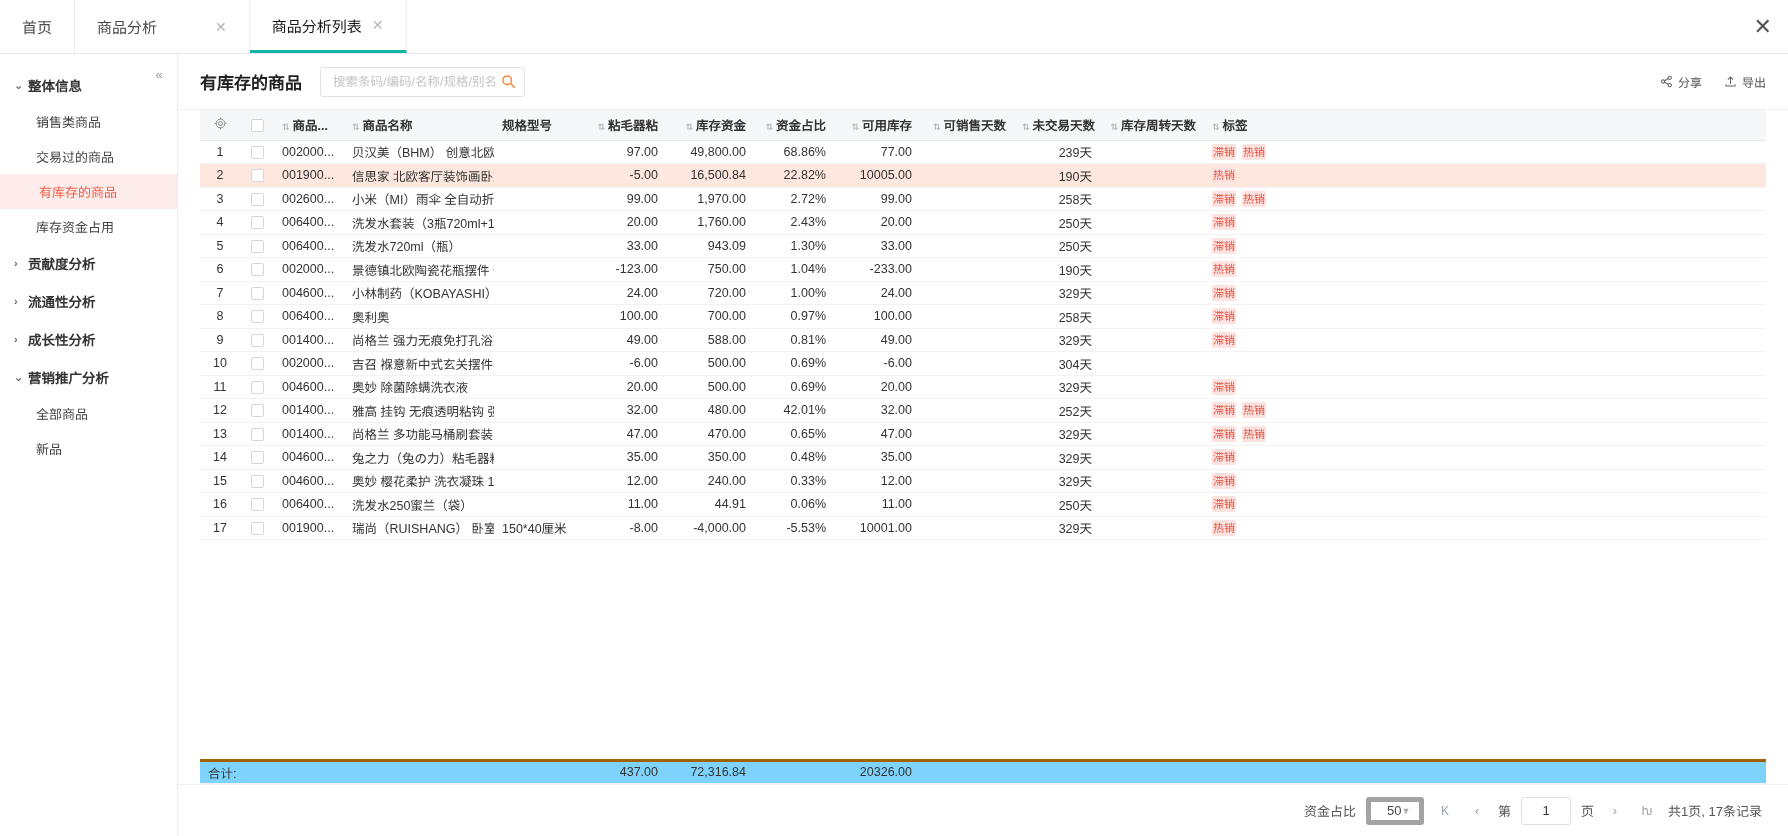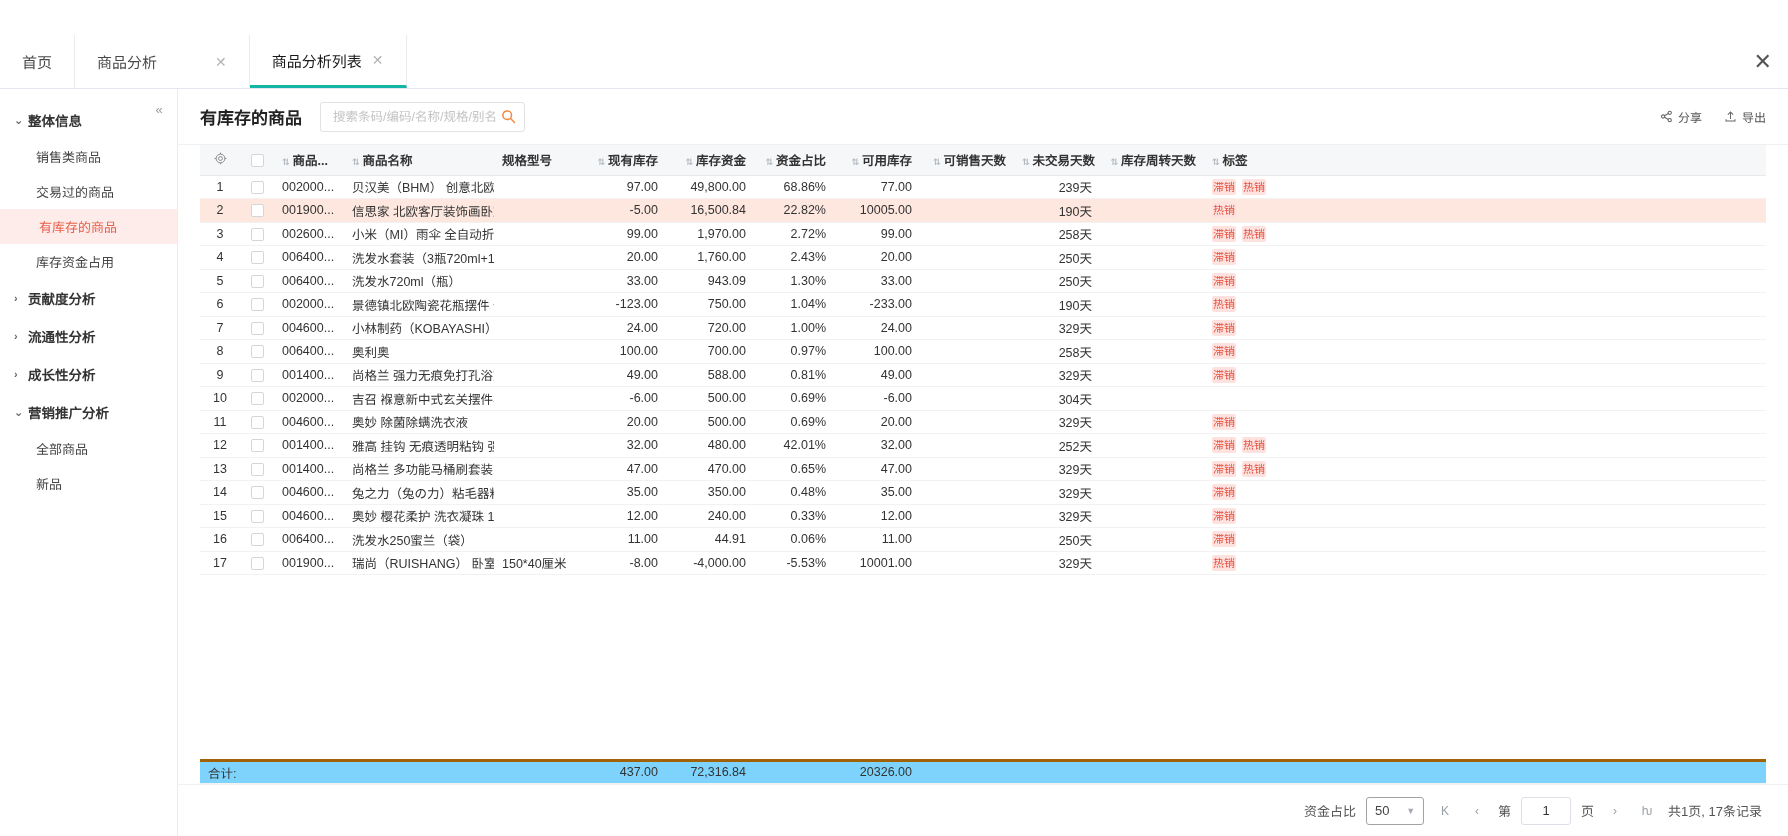--- a/index.html
+++ b/index.html
@@ -16,21 +16,20 @@
 
   
   .tabbar {
     height: 54px;
     background: #ffffff;
     border-bottom: 1px solid #e4e7ed;
     display: flex;
     align-items: stretch;
     position: relative;
     flex: 0 0 54px;
-    margin-top: 35px;
   }
   .tab {
     display: flex; align-items: center;
     padding: 0 22px;
     font-size: 15px;
     color: #3a3a3a;
     cursor: pointer;
     border-right: 1px solid #ececec;
     background: #fff;
     white-space: nowrap;
@@ -239,23 +238,23 @@
     flex: 0 0 52px;
     display: flex; align-items: center; justify-content: flex-end;
     padding: 0 26px;
     gap: 10px;
     font-size: 13px; color: #555;
     border-top: 1px solid #f0f0f0;
   }
   .pager .lbl { color: #555; }
   .select-box {
     width: 58px; height: 28px;
-    border: 1px solid #a3a3a3; border-radius: 3px;
+    border: 5px solid #a3a3a3; border-radius: 3px;
     display: flex; align-items: center; justify-content: space-between;
-    padding: 0 8px;
+    padding: 0 16px;
     font-size: 13px; color: #444; cursor: pointer;
     background: #fff;
   }
   .select-box .chev { color: #a8abb2; font-size: 9px; }
   .pg-arrow {
     width: 22px; height: 26px;
     display: flex; align-items: center; justify-content: center;
     color: #9aa0a6; cursor: pointer; font-size: 12px;
   }
   .page-input {
@@ -384,21 +383,21 @@
                     <line x1="13.4" y1="8" x2="15.2" y2="8"></line>
                   </svg>
                 </span>
               </th>
               <th class="t-center">
                 <span class="chk"></span>
               </th>
               <th class="t-left"><span class="sort">⇅</span><span>商品...</span></th>
               <th class="t-left"><span class="sort">⇅</span><span>商品名称</span></th>
               <th class="t-left"><span>规格型号</span></th>
-              <th class="t-right"><span class="sort">⇅</span><span>现有库存</span></th>
+              <th class="t-right"><span class="sort">⇅</span><span>粘毛器粘</span></th>
               <th class="t-right"><span class="sort">⇅</span><span>库存资金</span></th>
               <th class="t-right"><span class="sort">⇅</span><span>资金占比</span></th>
               <th class="t-right"><span class="sort">⇅</span><span>可用库存</span></th>
               <th class="t-right"><span class="sort">⇅</span><span>可销售天数</span></th>
               <th class="t-right"><span class="sort">⇅</span><span>未交易天数</span></th>
               <th class="t-right"><span class="sort">⇅</span><span>库存周转天数</span></th>
               <th class="t-left"><span class="sort">⇅</span><span>标签</span></th>
             </tr>
           </thead>
           <tbody id="grid-body">

